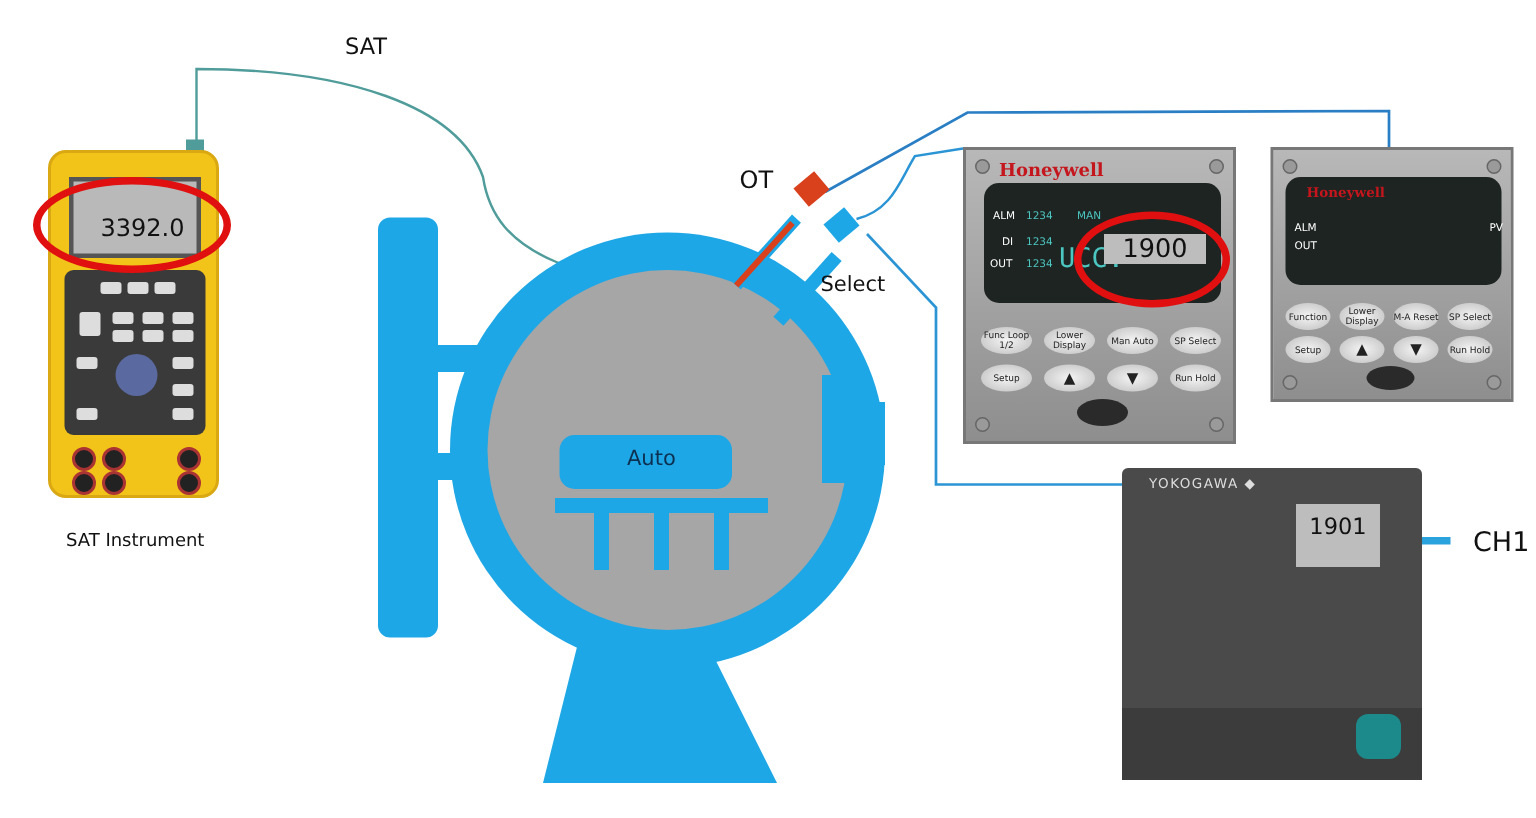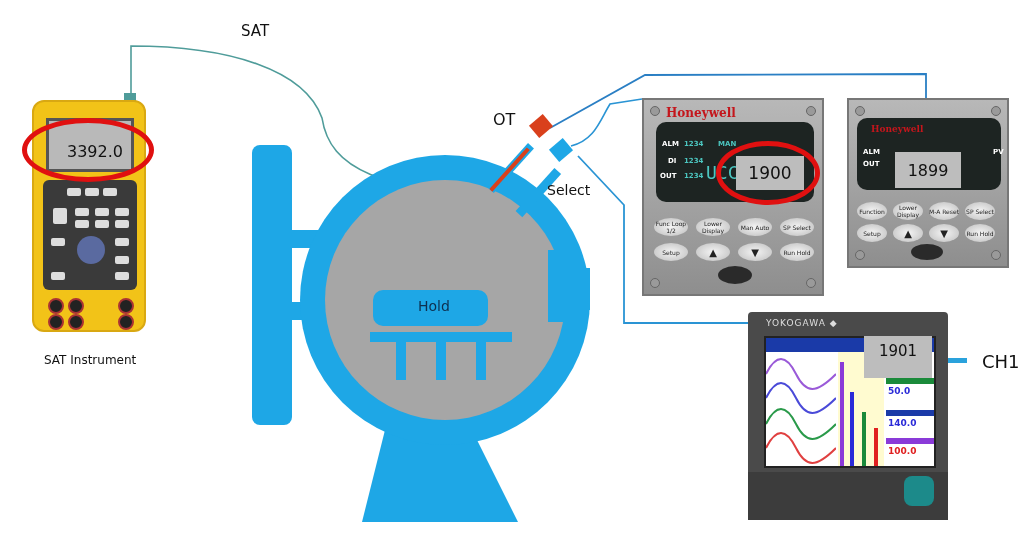--- a/index.html
+++ b/index.html
@@ -12,21 +12,21 @@
   .fluke .screen{position:absolute;left:12px;top:16px;width:88px;height:54px;background:#b9b9b9;border:3px solid #555;box-sizing:border-box;}
   .fluke .face{position:absolute;left:9px;top:78px;width:94px;height:110px;background:#3a3a3a;border-radius:6px;}
   .fluke .key{position:absolute;width:14px;height:8px;background:#ddd;border-radius:2px;}
   .fluke .jack{position:absolute;width:12px;height:12px;border-radius:50%;background:#222;border:2px solid #a33;}
   .readout{position:absolute;background:#bdbdbd;color:#111;font-size:16px;display:flex;align-items:center;justify-content:center;}
   .ring{position:absolute;border:5px solid #e01010;border-radius:50%;box-sizing:border-box;}
   
   .ctrl{background:linear-gradient(#b8b8b8,#8e8e8e);border:2px solid #777;box-sizing:border-box;}
   .ctrl .disp{position:absolute;background:#1d2422;border-radius:10px;}
   .ctrl .brand{position:absolute;color:#c4161c;font-weight:bold;font-size:12px;font-family:"DejaVu Serif",serif;}
-  .ctrl .tag{position:absolute;color:#fff;font-size:7px;font-weight:bold;}
+  .ctrl .tag{position:absolute;color:#fff;font-size:7px;font-weight:normal;}
   .btn{position:absolute;width:34px;height:18px;border-radius:50%;background:radial-gradient(#f4f4f4,#bdbdbd);font-size:6px;line-height:7px;text-align:center;color:#222;display:flex;align-items:center;justify-content:center;}
   .oval{position:absolute;width:34px;height:18px;border-radius:50%;background:#2a2a2a;}
   .screw{position:absolute;width:8px;height:8px;border-radius:50%;background:#9a9a9a;border:1px solid #666;}
   
   .rec{left:748px;top:312px;width:200px;height:208px;background:#4a4a4a;border-radius:4px;}
   .rec .brand{position:absolute;left:18px;top:6px;color:#ddd;font-size:9px;letter-spacing:1px;}
   .rec .scr{position:absolute;left:16px;top:24px;width:168px;height:128px;background:#fff;border:2px solid #222;overflow:hidden;}
   .rec .pad{position:absolute;right:14px;bottom:14px;width:30px;height:30px;background:#1c8a8a;border-radius:8px;}
 </style>
 </head>
@@ -61,24 +61,24 @@
     <rect x="240" y="50" width="60" height="8" fill="#1ea7e6"></rect>
     <rect x="240" y="52" width="56" height="4" fill="#d9401c"></rect>
   </g>
   <rect x="292" y="8" width="18" height="16" fill="#d9401c" transform="rotate(-40 301 16)"></rect>
   <g transform="rotate(-48 300 80)">
     <rect x="268" y="76" width="58" height="9" fill="#1ea7e6"></rect>
   </g>
   <rect x="312" y="32" width="18" height="16" fill="#1ea7e6" transform="rotate(-40 321 40)"></rect>
 </svg>
 
-<div class="lbl" style="left:241px;top:22px">SAT</div>
+<div class="lbl" style="left:230px;top:22px">SAT</div>
 <div class="lbl" style="left:493px;top:110px;font-size:16px">OT</div>
 <div class="lbl" style="left:547px;top:182px;font-size:14px">Select</div>
-<div class="lbl" style="left:418px;top:298px;font-size:14px;color:#0d3050">Hold</div>
+<div class="lbl" style="left:418px;top:298px;font-size:14px;color:#0d3050">Auto</div>
 <div class="lbl" style="left:44px;top:353px;font-size:12px">SAT Instrument</div>
 <div class="lbl" style="left:982px;top:351px;font-size:18px">CH1</div>
 
 <div class="abs" style="left:124px;top:93px;width:12px;height:8px;background:#4f9c9a"></div>
 <div class="abs fluke">
   <div class="screen"></div>
   <div class="face">
     <div class="key" style="left:24px;top:8px"></div>
       <div class="key" style="left:42px;top:8px"></div>
       <div class="key" style="left:60px;top:8px"></div>
@@ -125,64 +125,43 @@
   <div class="btn" style="left:10px;top:118px">Func Loop 1/2</div>
   <div class="btn" style="left:52px;top:118px">Lower Display</div>
   <div class="btn" style="left:94px;top:118px">Man Auto</div>
   <div class="btn" style="left:136px;top:118px">SP Select</div>
   <div class="btn" style="left:10px;top:143px">Setup</div>
   <div class="btn" style="left:52px;top:143px;font-size:10px">▲</div>
   <div class="btn" style="left:94px;top:143px;font-size:10px">▼</div>
   <div class="btn" style="left:136px;top:143px">Run Hold</div>
   <div class="oval" style="left:74px;top:166px"></div>
 </div>
-<div class="readout" style="left:736px;top:156px;width:68px;height:34px;font-size:17px">1900</div>
+<div class="readout" style="left:736px;top:156px;width:68px;height:20px;font-size:17px">1900</div>
 <div class="ring" style="left:716px;top:141px;width:104px;height:64px"></div>
 
 <div class="abs ctrl" style="left:847px;top:98px;width:162px;height:170px">
   <div class="screw" style="left:6px;top:6px"></div>
     <div class="screw" style="right:6px;top:6px"></div>
     <div class="screw" style="left:6px;bottom:6px"></div>
     <div class="screw" style="right:6px;bottom:6px"></div>
   <div class="disp" style="left:8px;top:18px;width:144px;height:72px">
     <div class="brand" style="left:14px;top:6px;font-size:9px">Honeywell</div>
     <div class="tag" style="left:6px;top:30px">ALM</div>
     <div class="tag" style="left:6px;top:42px">OUT</div>
     <div class="tag" style="left:136px;top:30px">PV</div>
   </div>
-  <div class="readout" style="left:46px;top:52px;width:66px;height:36px;font-size:16px">1899</div>
   <div class="btn" style="left:8px;top:102px;width:30px">Function</div>
   <div class="btn" style="left:44px;top:102px;width:30px">Lower Display</div>
   <div class="btn" style="left:80px;top:102px;width:30px">M-A Reset</div>
   <div class="btn" style="left:116px;top:102px;width:30px">SP Select</div>
   <div class="btn" style="left:8px;top:124px;width:30px">Setup</div>
   <div class="btn" style="left:44px;top:124px;width:30px;font-size:10px">▲</div>
   <div class="btn" style="left:80px;top:124px;width:30px;font-size:10px">▼</div>
   <div class="btn" style="left:116px;top:124px;width:30px">Run Hold</div>
   <div class="oval" style="left:62px;top:144px;width:32px;height:16px"></div>
 </div>
 
 <div class="abs rec">
   <div class="brand">YOKOGAWA ◆</div>
-  <div class="scr">
-    <div class="abs" style="left:0;top:0;width:168px;height:14px;background:#1a3aa8"></div>
-    <svg class="abs" style="left:0;top:14px" width="70" height="114" viewBox="0 0 70 114">
-      <path d="M0 22 C10 2 20 2 30 22 S50 42 70 22" fill="none" stroke="#9a5ad8" stroke-width="2"></path>
-      <path d="M0 46 C10 26 20 26 30 46 S50 66 70 46" fill="none" stroke="#4a4ad8" stroke-width="2"></path>
-      <path d="M0 72 C10 52 20 52 30 72 S50 92 70 72" fill="none" stroke="#2a9a4a" stroke-width="2"></path>
-      <path d="M0 96 C10 76 20 76 30 96 S50 116 70 96" fill="none" stroke="#e04040" stroke-width="2"></path>
-    </svg>
-    <div class="abs" style="left:72px;top:14px;width:46px;height:114px;background:#fffbd0"></div>
-    <div class="abs" style="left:74px;top:24px;width:4px;height:104px;background:#8a3ad8"></div>
-    <div class="abs" style="left:84px;top:54px;width:4px;height:74px;background:#2a2ad8"></div>
-    <div class="abs" style="left:96px;top:74px;width:4px;height:54px;background:#1a8a3a"></div>
-    <div class="abs" style="left:108px;top:90px;width:4px;height:38px;background:#e02020"></div>
-    <div class="abs" style="left:120px;top:40px;width:48px;height:6px;background:#1a8a3a"></div>
-    <div class="abs" style="left:122px;top:48px;color:#2a2ad8;font-size:9px;font-weight:bold">50.0</div>
-    <div class="abs" style="left:120px;top:72px;width:48px;height:6px;background:#1a3aa8"></div>
-    <div class="abs" style="left:122px;top:80px;color:#2a2ad8;font-size:9px;font-weight:bold">140.0</div>
-    <div class="abs" style="left:120px;top:100px;width:48px;height:6px;background:#8a3ad8"></div>
-    <div class="abs" style="left:122px;top:108px;color:#e02020;font-size:9px;font-weight:bold">100.0</div>
-  </div>
-  <div class="readout" style="left:116px;top:24px;width:68px;height:42px;font-size:15px;align-items:flex-start;padding-top:6px;box-sizing:border-box">1901</div>
+  <div class="readout" style="left:116px;top:24px;width:56px;height:42px;font-size:15px;align-items:flex-start;padding-top:6px;box-sizing:border-box">1901</div>
   <div class="abs" style="left:0;top:160px;width:200px;height:48px;background:#3c3c3c"></div>
   <div class="pad"></div>
 </div>
 
 </body></html>

